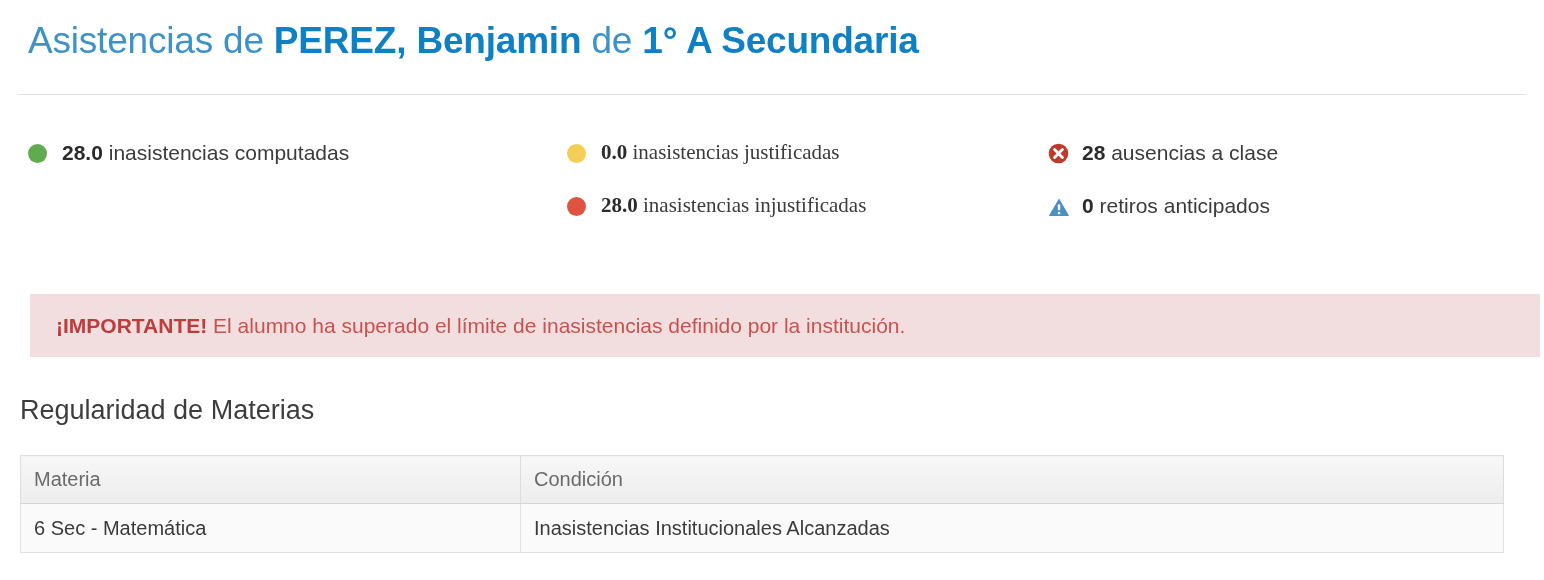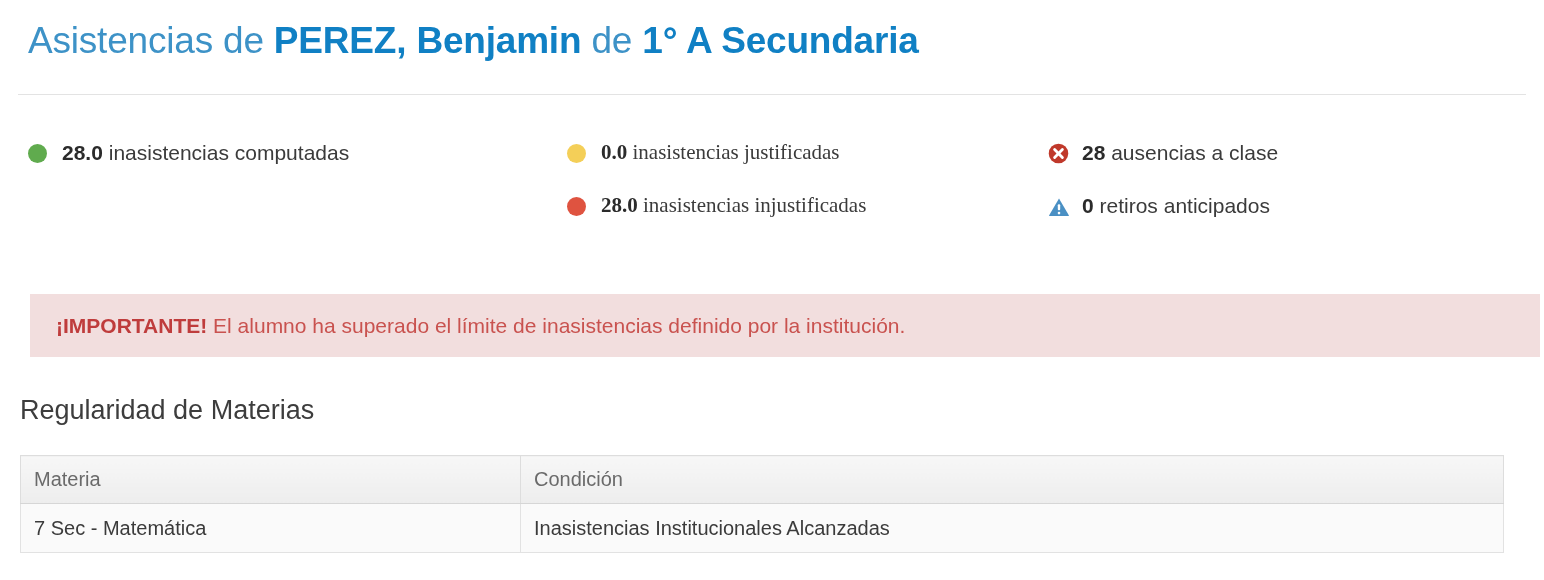--- a/index.html
+++ b/index.html
@@ -228,19 +228,19 @@
 
   <table class="subjects-table">
     <thead>
       <tr>
         <th class="col-materia">Materia</th>
         <th>Condición</th>
       </tr>
     </thead>
     <tbody>
       <tr>
-        <td class="col-materia">7 Sec - Matemática</td>
+        <td class="col-materia">6 Sec - Matemática</td>
         <td>Inasistencias Institucionales Alcanzadas</td>
       </tr>
     </tbody>
   </table>
 
 </div>
 
 </body></html>

